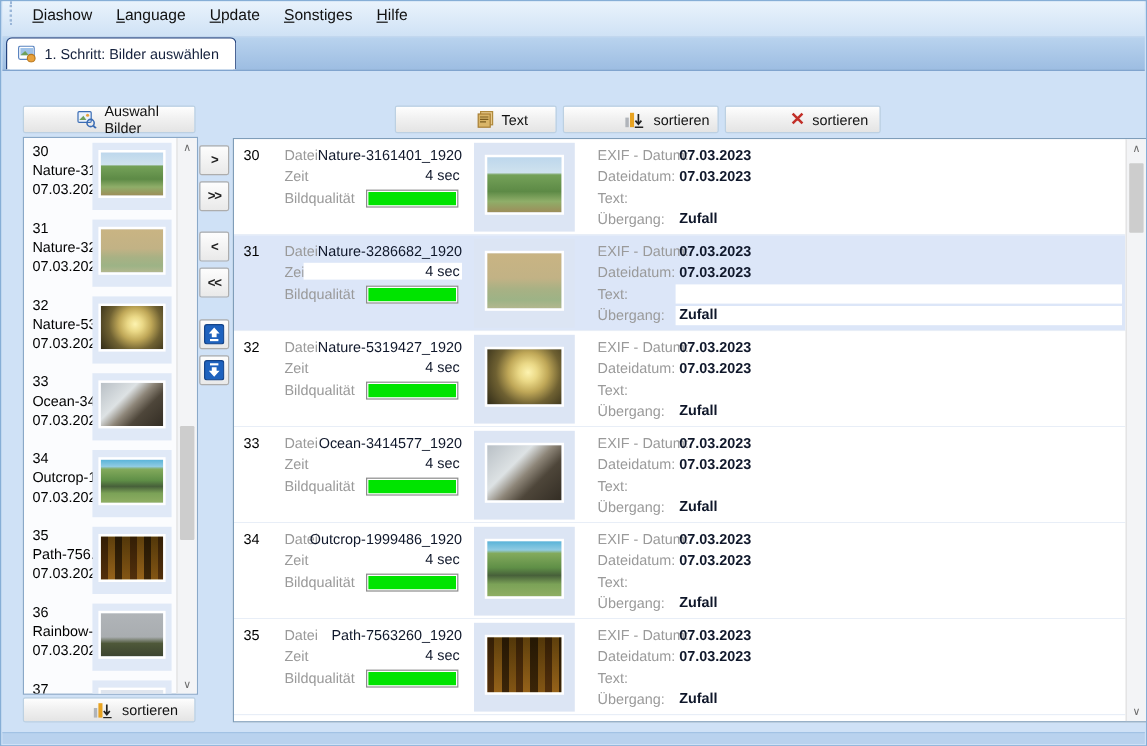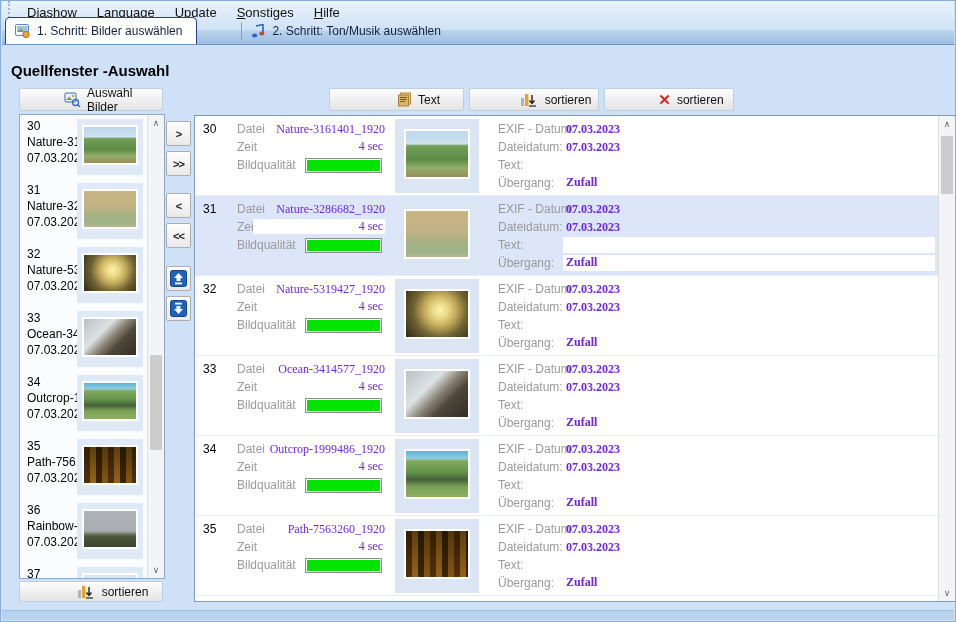--- a/index.html
+++ b/index.html
@@ -11,24 +11,23 @@
   
   .menubar {
     position:absolute; left:1px; top:0; right:1px; height:30px;
     background:linear-gradient(#eaf3fc,#cfe2f5);
     display:flex; align-items:flex-start; border-bottom:1px solid #c2d7ee;
   }
   .menugrip { width:4px; height:20px; margin:0 5px 0 6px; border-left:2px dotted #9ab6d8; }
   .menu-item { padding:4px 10px; font-size:13px; color:#111; cursor:default; }
   
   .tabstrip {
-    position:absolute; left:1px; top:30px; right:1px; height:14px;
-    background:linear-gradient(#b9d3ee,#9dbde2); display:flex; align-items:flex-end;
+    position:absolute; left:1px; top:30px; right:1px; height:28px;
+    background:linear-gradient(#b9d3ee,#9dbde2); display:flex; 
     border-bottom:1px solid #6e96c4;
-    gap:44px;
   }
   .tab {
     display:flex; align-items:center; gap:6px; height:26px; padding:0 14px 0 8px;
     font-size:12px; color:#14203c; position:relative;
   }
   .tab + .tab::before { content:""; position:absolute; left:0; top:4px; bottom:4px; width:1px; background:#7da4cf; }
   .tab.active {
     background:#fff; border:1px solid #24427c; border-bottom:none;
     border-radius:5px 5px 0 0; height:27px; margin-left:3px; z-index:2;
   }
@@ -67,21 +66,21 @@
   
   .tgt-panel {
     position:absolute; left:193px; top:114px; width:762px; height:487px;
     background:#fff; border:1px solid #7f9db9; overflow:hidden;
   }
   .tgt-rows { position:absolute; left:0; top:0; right:17px; bottom:0; overflow:hidden; }
   .tgt-row { position:relative; height:80px; background:#fff; border-bottom:1px solid #e8eef7; }
   .tgt-row.selected { background:#dce6f8; }
   .tr-num { position:absolute; left:8px; top:6px; font-size:12px; color:#000; }
   .tr-lbl { position:absolute; left:42px; font-size:12px; color:#9a9a9a; }
-  .tr-val { position:absolute; font-size:12px; color:#6d28d9;font-family:Liberation Serif, serif; }
+  .tr-val { position:absolute; font-size:12px; color:#0f172a; }
   .tr-file { left:58px; top:6px; width:132px; text-align:right; }
   .tr-time { left:58px; top:23px; width:132px; text-align:right; padding-right:2px; }
   .qbar { position:absolute; left:110px; top:42px; width:77px; height:15px; border:1px solid #8c8c8c; background:#fff; padding:1px; }
   .qfill { height:100%; background:#00e400; }
   .tr-thumb { position:absolute; left:200px; top:3px; width:84px; height:74px; background:#dce5f4; }
   .tr-img { width:66px; height:50px; margin:10px auto 0 auto; border:2px solid #fff; }
   .tgt-row .lbl-exif { left:303px; }
   .tr-exifdate  { left:371px; top:6px;  font-weight:bold; }
   .tr-filedate  { left:371px; top:24px; font-weight:bold; }
   .tr-text      { left:368px; top:41px; width:372px; height:16px; padding-left:3px; }
@@ -122,33 +121,22 @@
       <span class="ticon">
         <svg width="16" height="14" viewBox="0 0 16 14">
             <rect x="0.5" y="0.5" width="13" height="11" rx="1.5" fill="#fff" stroke="#5a84c0"></rect>
             <rect x="2" y="2" width="10.5" height="6" fill="#9fc2e8"></rect>
             <path d="M2 8 L6 4.5 L9 8 Z" fill="#6fa05a"></path>
             <circle cx="11" cy="10.5" r="3.2" fill="#e8a13c" stroke="#b87820"></circle>
           </svg>
       </span>
       <span>1. Schritt: Bilder auswählen</span>
     </div>
-    <div class="tab">
-      <span class="ticon">
-        <svg width="14" height="15" viewBox="0 0 14 15">
-            <path d="M5 2 L12 0.5 V9" fill="none" stroke="#2a64c4" stroke-width="1.6"></path>
-            <ellipse cx="3.6" cy="11.5" rx="2.6" ry="2" fill="#2a64c4"></ellipse>
-            <ellipse cx="10.8" cy="9.5" rx="2.6" ry="2" fill="#c24a3a"></ellipse>
-          </svg>
-      </span>
-      <span>2. Schritt: Ton/Musik auswählen</span>
-    </div>
-  </div>
-
-  <div class="sec-title" style="left:10px;">Quellfenster -Auswahl</div>
+  </div>
+
 
   <div class="btn" style="left:18px; top:87px; width:144px;">
     <span class="ic">
       <svg width="17" height="15" viewBox="0 0 17 15">
           <rect x="1" y="1" width="11" height="9" rx="1" fill="#eaf2fc" stroke="#3a6cb4"></rect>
           <path d="M2 8 L5.5 4.5 L8 8 Z" fill="#6fa05a"></path>
           <circle cx="9" cy="4" r="1.3" fill="#e8a13c"></circle>
           <circle cx="11.5" cy="10.5" r="3" fill="none" stroke="#3a6cb4" stroke-width="1.3"></circle>
           <path d="M13.7 12.7 L16 15" stroke="#3a6cb4" stroke-width="1.6"></path>
         </svg>

